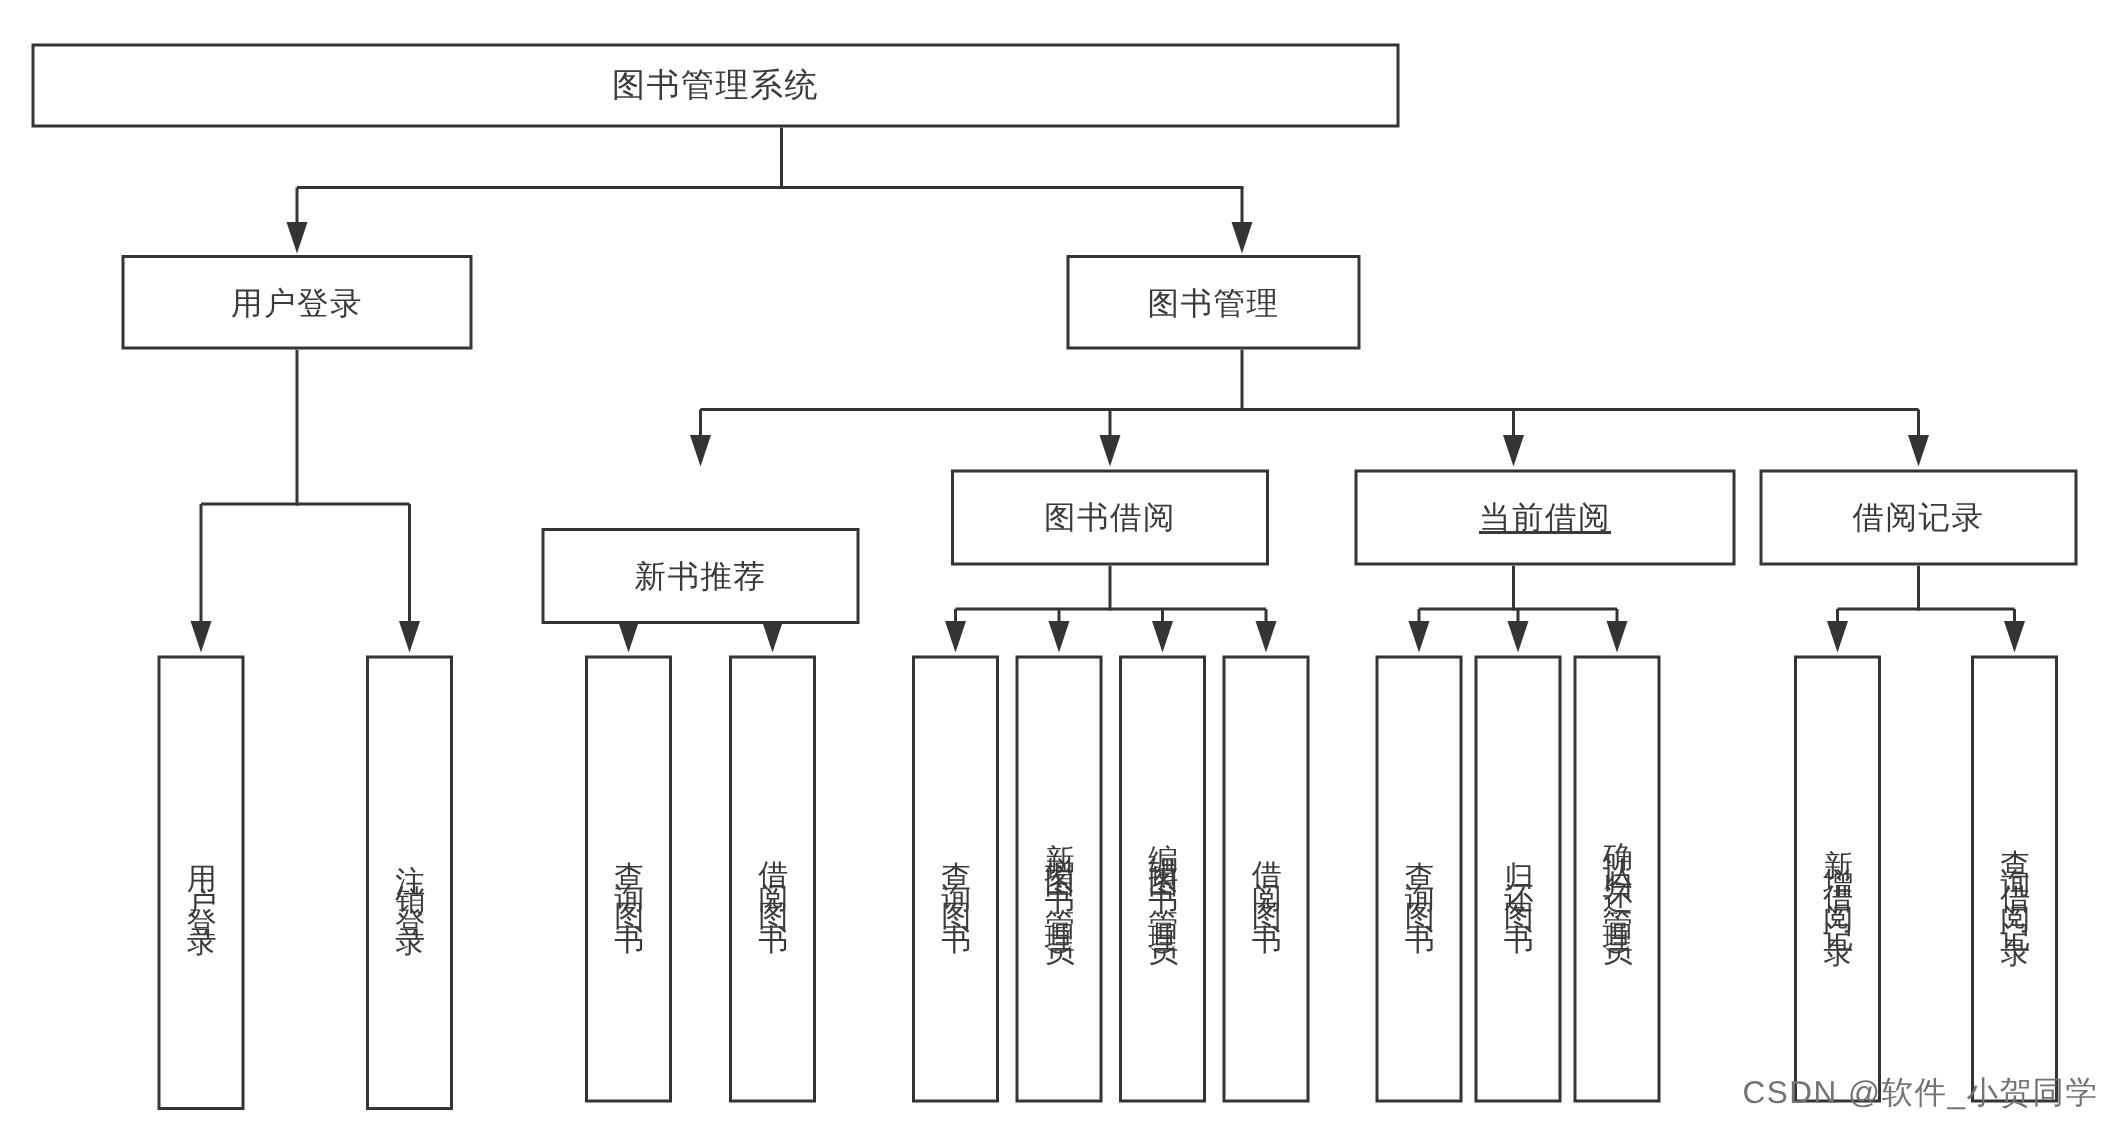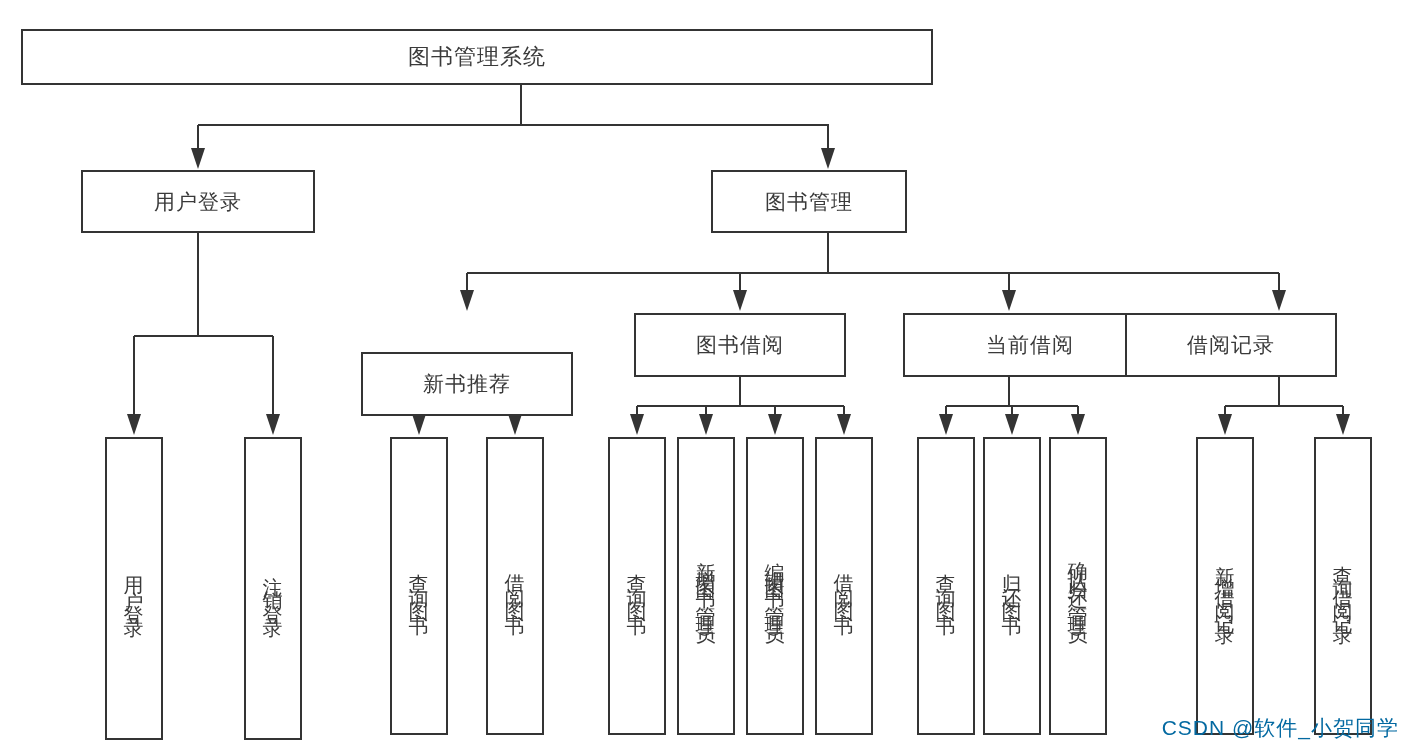--- a/index.html
+++ b/index.html
@@ -37,21 +37,21 @@
     letter-spacing: 14px;
     line-height: 1;
   }
   .v-node.gap-md { letter-spacing: 12px; }
   .v-node.gap-sm { letter-spacing: 9px; }
   .watermark {
     position: absolute;
     right: 6px;
     bottom: 5px;
     font-size: 21px;
-    color: #0369a1;
+    color: #737373;
     letter-spacing: 1px;
     z-index: 5;
     white-space: nowrap;
   }
 </style>
 </head>
 <body>
 
 <div class="canvas">
 
@@ -124,22 +124,22 @@
     </g>
   </svg>
 
   <div class="node h-node root-node" style="left:21px; top:13px; width:912px; height:56px;margin-top:16px;">图书管理系统</div>
 
   <div class="node h-node" style="left:81px; top:170px; width:234px; height:63px;">用户登录</div>
   <div class="node h-node" style="left:711px; top:170px; width:196px; height:63px;">图书管理</div>
 
   <div class="node h-node" style="left:361px; top:313px; width:212px; height:64px;margin-top:39px;">新书推荐</div>
   <div class="node h-node" style="left:634px; top:313px; width:212px; height:64px;">图书借阅</div>
-  <div class="node h-node" style="left:903px; top:313px; width:254px; height:64px;">当前借阅</div>
-  <div class="node h-node" style="left:1125px; top:313px; width:212px; height:64px;">借阅记录</div>
+  <div class="node h-node" style="left:903px; top:313px; width:254px; height:64px;text-decoration:underline;">当前借阅</div>
+  <div class="node h-node" style="left:1173px; top:313px; width:212px; height:64px;">借阅记录</div>
 
   <div class="node v-node" style="left:105px; top:437px; width:58px; height:303px;">用户登录</div>
   <div class="node v-node" style="left:244px; top:437px; width:58px; height:303px;">注销登录</div>
 
   <div class="node v-node" style="left:390px; top:437px; width:58px; height:298px;">查询图书</div>
   <div class="node v-node" style="left:486px; top:437px; width:58px; height:298px;">借阅图书</div>
 
   <div class="node v-node" style="left:608px; top:437px; width:58px; height:298px;">查询图书</div>
   <div class="node v-node gap-sm" style="left:677px; top:437px; width:58px; height:298px;">新增图书（管理员）</div>
   <div class="node v-node gap-sm" style="left:746px; top:437px; width:58px; height:298px;">编辑图书（管理员）</div>

